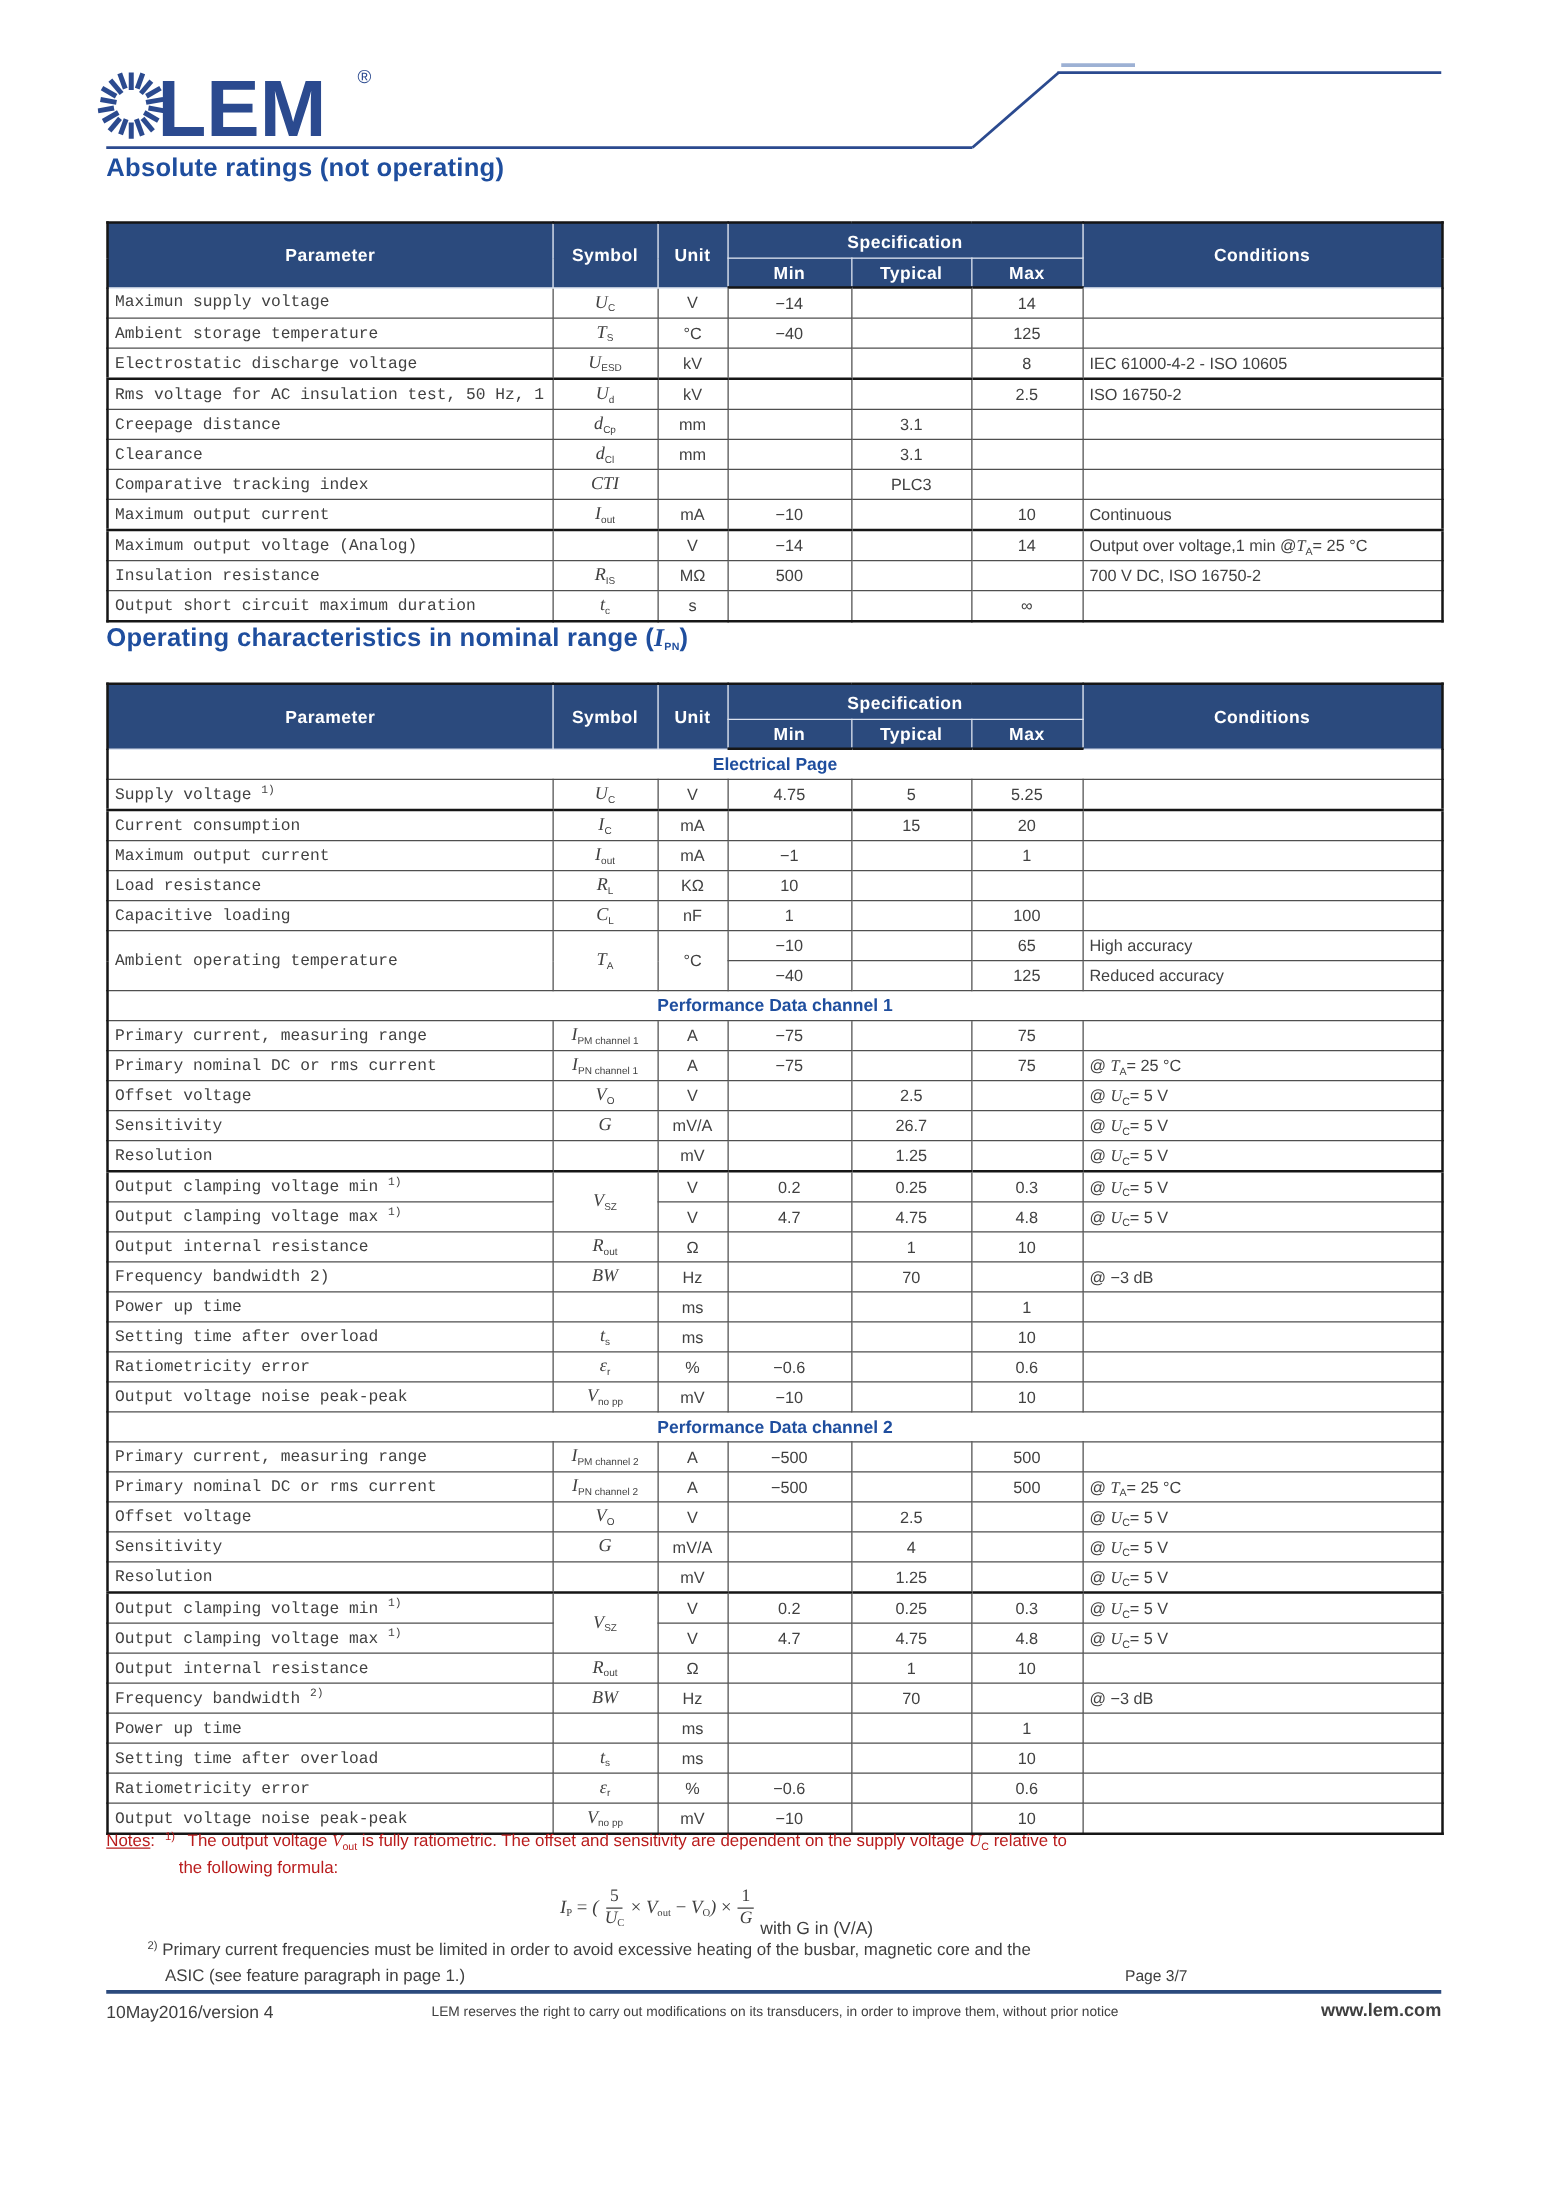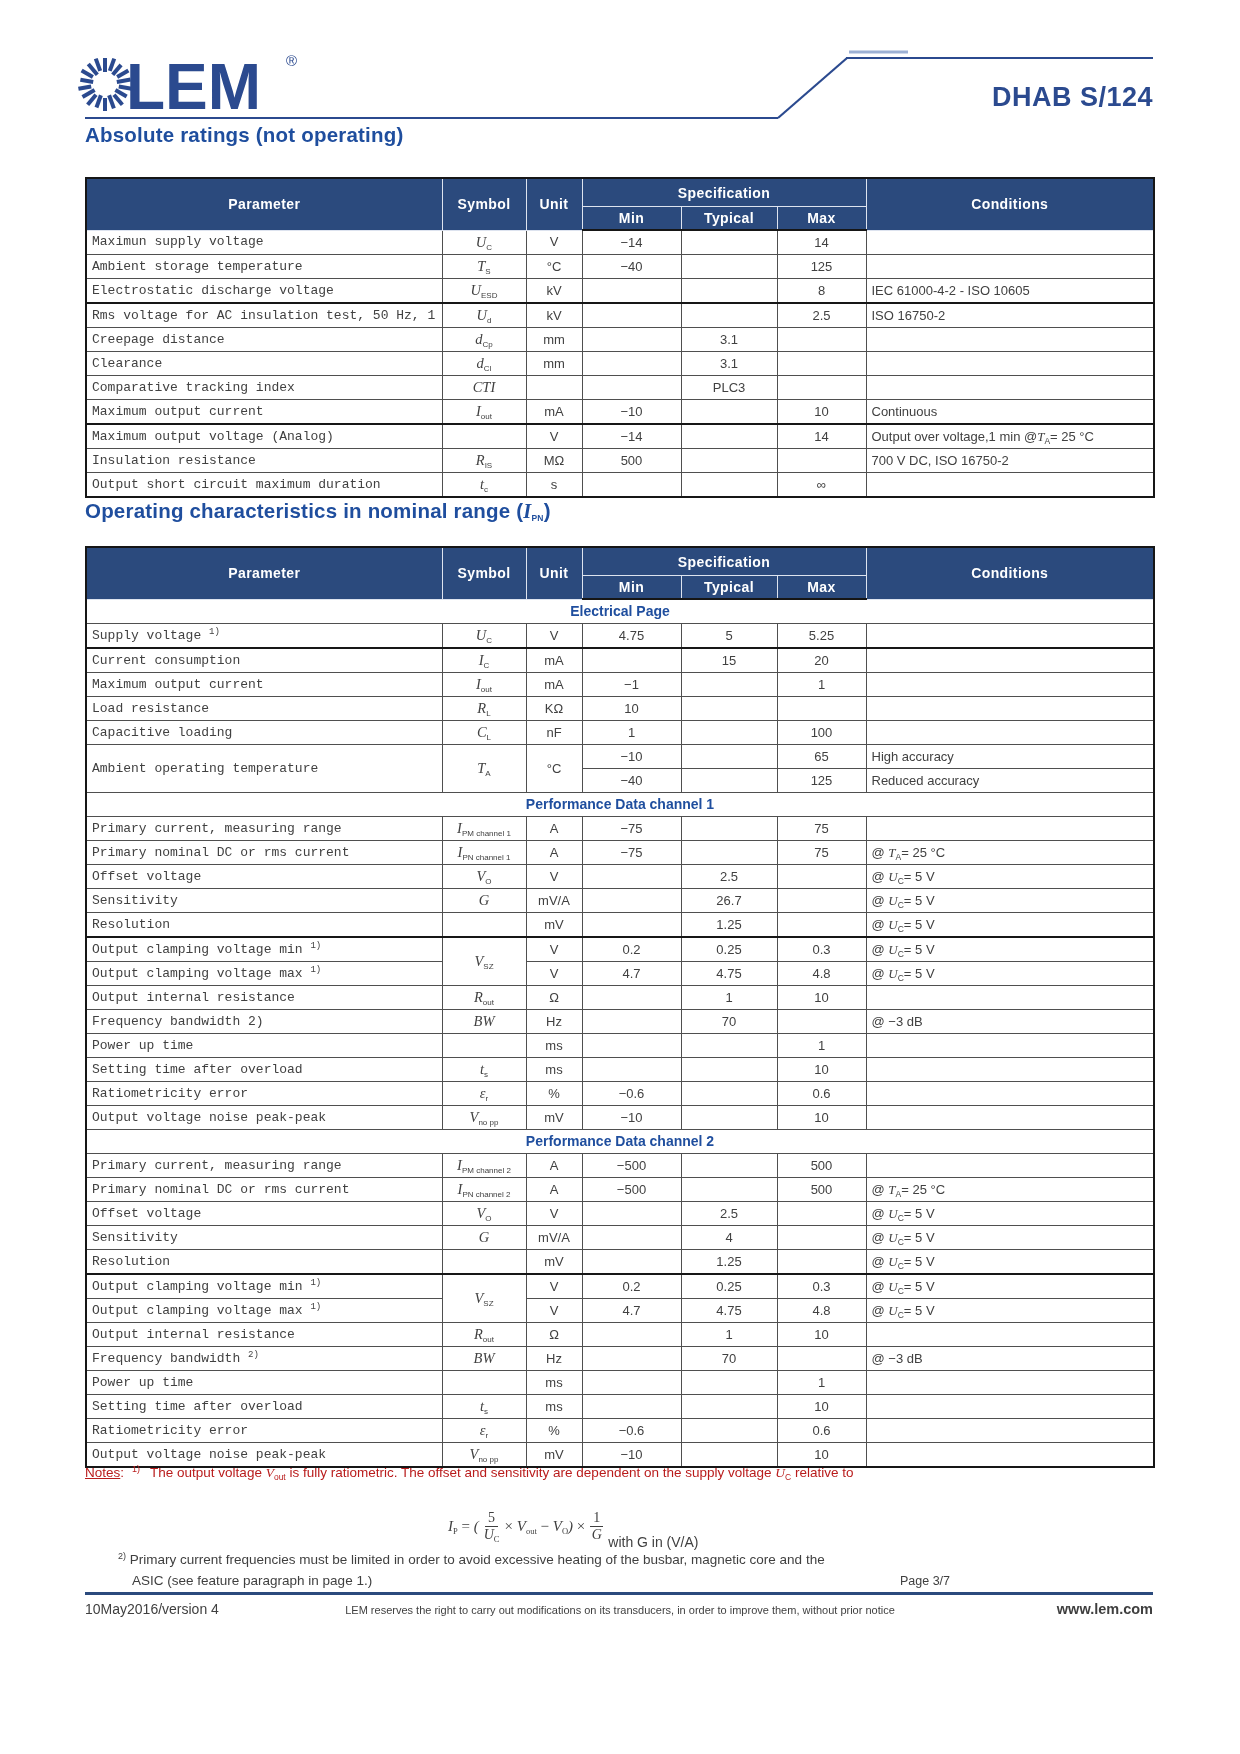--- a/index.html
+++ b/index.html
@@ -97,21 +97,20 @@
         <line x1="0" y1="-12" x2="0" y2="-25" transform="rotate(280)"></line>
         <line x1="0" y1="-14" x2="0" y2="-27" transform="rotate(300)"></line>
         <line x1="0" y1="-12" x2="0" y2="-26" transform="rotate(320)"></line>
         <line x1="0" y1="-14" x2="0" y2="-27" transform="rotate(340)"></line>
       </g>
       <text x="48" y="65" fill="#2b4a8f" style="font:700 64px 'Liberation Sans',sans-serif;">LEM</text>
       <text x="208" y="22" fill="#2b4a8f" style="font:400 15px 'Liberation Sans',sans-serif;">®</text>
     </svg>
   </div>
 
-  <div class="product-title">DHAB S/124</div>
 
   <h1 class="sec-title t1">Absolute ratings (not operating)</h1>
 
   <table class="spec t1-table">
     <colgroup>
       <col style="width:356px">
         <col style="width:84px">
         <col style="width:56px">
       <col style="width:99px">
         <col style="width:96px">
@@ -561,20 +560,21 @@
           <td class="col-n">−10</td>
           <td class="col-n"></td>
           <td class="col-n">10</td>
           <td class="col-c"></td>
         </tr>
       </tbody>
   </table>
 
   <div class="notes-block">
     <span class="notes-label">Notes</span><span>:</span><sup class="notes-mark">1)</sup><span>The output voltage <span class="it">V</span><sub>out</sub> is fully ratiometric. The offset and sensitivity are dependent on the supply voltage <span class="it">U</span><sub>C</sub> relative to</span>
+    <div class="note-cont">the following formula:</div>
   </div>
 
   <div class="formula">
     <span><span class="it">I</span><sub>P</sub> = <span class="it">(</span></span>
     <span class="frac">
         <span class="num">5</span>
         <span class="den"><span class="it">U</span><sub>C</sub></span>
       </span>
     <span>× <span class="it">V</span><sub>out</sub> − <span class="it">V</span><sub>O</sub><span class="it">)</span> ×</span>
     <span class="frac">

